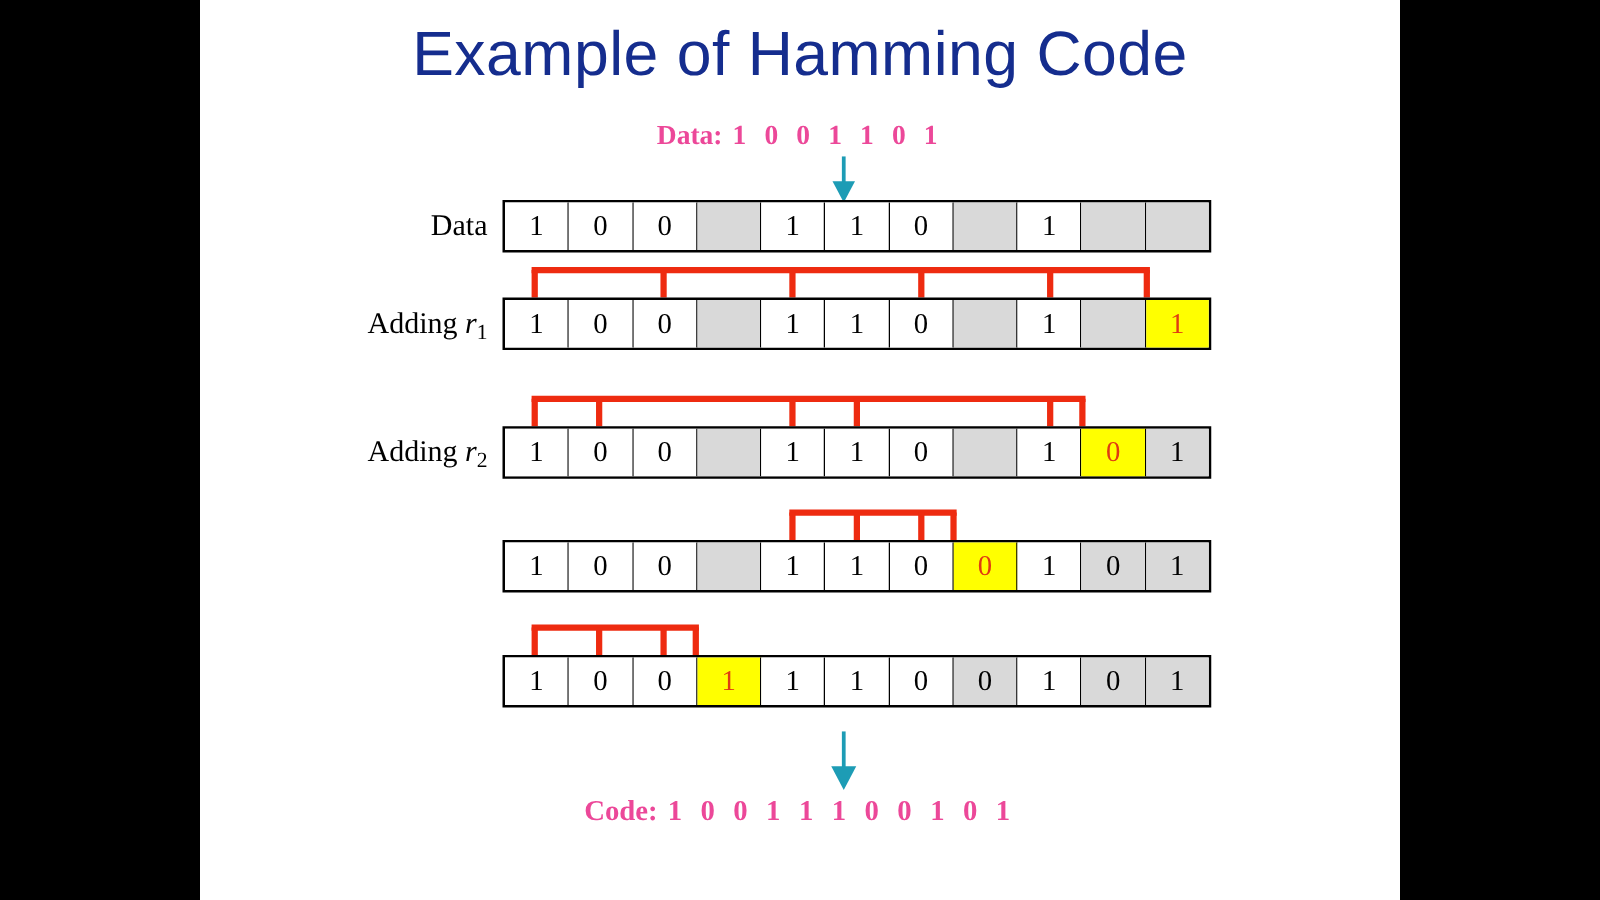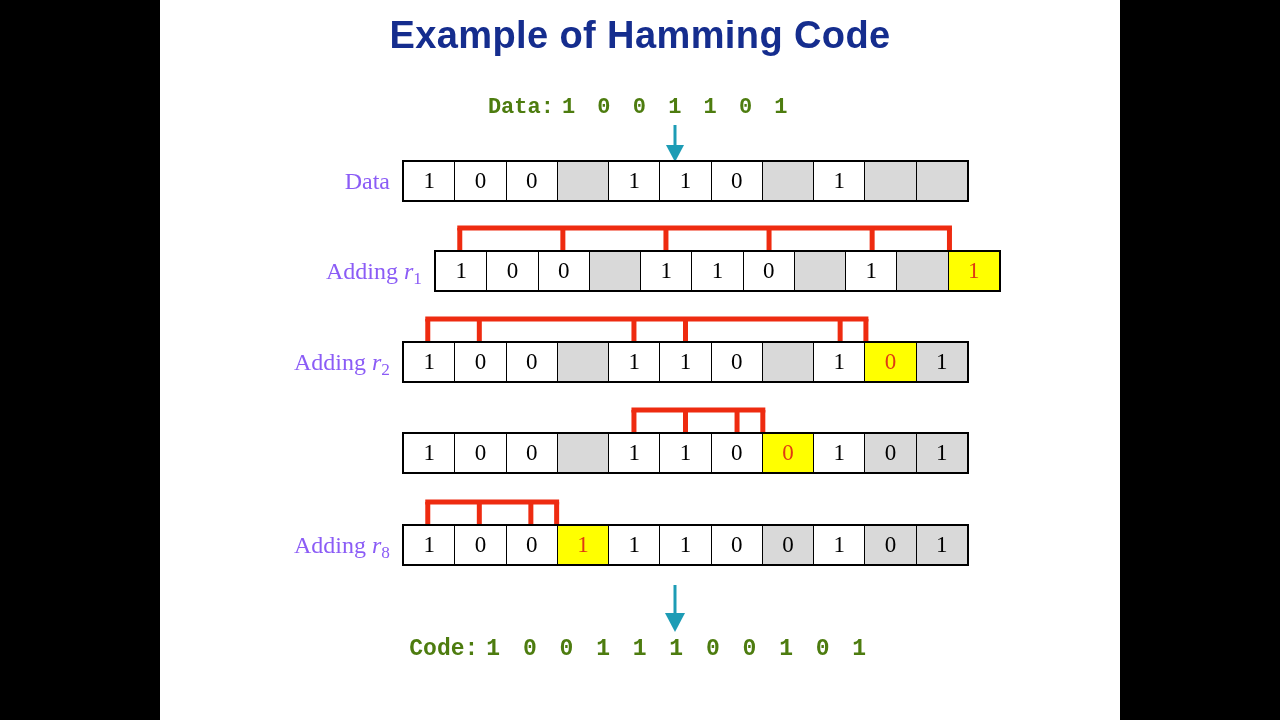--- a/index.html
+++ b/index.html
@@ -40,33 +40,33 @@
   }
 
   
   #title {
     position: absolute;
     left: 0;
     top: 14px;
     width: 960px;
     text-align: center;
     font-family: "Liberation Sans", sans-serif;
-    font-weight: bold;
-    font-size: 38px;
+    font-weight: normal;
+    font-size: 50px;
     letter-spacing: 0.4px;
     color: #152d8e;
     white-space: nowrap;
   }
 
   
   .pinkcaption {
     position: absolute;
-    font-family: Liberation Mono, monospace;
+    font-family: Liberation Serif, serif;
     font-weight: bold;
-    color: #4d7c0f;
+    color: #ec4899;
     white-space: nowrap;
   }
   #data-caption {
     left: 0; top: 95px; width: 960px;
     text-align: center;
     font-size: 22px;
   }
   #code-caption {
     left: 0; top: 636px; width: 960px;
     text-align: center;
@@ -88,21 +88,21 @@
     height: 42px;
   }
   .rowlabel {
     position: absolute;
     right: 718px;           
     top: 0;
     height: 42px;
     line-height: 42px;
     font-family: "Liberation Serif", serif;
     font-size: 24px;
-    color: #8b5cf6;
+    color: #000000;
     white-space: nowrap;
     padding-right: 12px;
   }
   .rowlabel i { font-style: italic; }
   .rowlabel sub {
     font-style: normal;
     font-size: 0.72em;
     vertical-align: -0.28em;
   }
 
@@ -175,21 +175,21 @@
             <div class="cell gray"></div>
             <div class="cell">1</div>
             <div class="cell">1</div>
             <div class="cell">0</div>
             <div class="cell gray"></div>
             <div class="cell">1</div>
             <div class="cell gray"></div>
             <div class="cell gray"></div>
           </div>
         </div>
-        <div class="row" style="top: 250px; margin-left: 32px;">
+        <div class="row" style="top: 238px;">
           <div class="rowlabel">Adding <i>r</i><sub>1</sub></div>
           <div class="bracket" style="top: -25px;"><svg width="567" height="26" viewBox="0 0 567 26">
               <line x1="23.272727272727273" y1="3" x2="517.9545454545455" y2="3" stroke="#ee2b10" stroke-width="5"></line>
               <line x1="25.772727272727273" y1="3" x2="25.772727272727273" y2="26" stroke="#ee2b10" stroke-width="5"></line>
               <line x1="128.86363636363637" y1="3" x2="128.86363636363637" y2="26" stroke="#ee2b10" stroke-width="5"></line>
               <line x1="231.95454545454547" y1="3" x2="231.95454545454547" y2="26" stroke="#ee2b10" stroke-width="5"></line>
               <line x1="335.0454545454545" y1="3" x2="335.0454545454545" y2="26" stroke="#ee2b10" stroke-width="5"></line>
               <line x1="438.1363636363636" y1="3" x2="438.1363636363636" y2="26" stroke="#ee2b10" stroke-width="5"></line>
               <line x1="515.4545454545455" y1="3" x2="515.4545454545455" y2="26" stroke="#ee2b10" stroke-width="5"></line>
             </svg></div>
@@ -248,21 +248,20 @@
             <div class="cell">1</div>
             <div class="cell">1</div>
             <div class="cell">0</div>
             <div class="cell yellow redtext">0</div>
             <div class="cell">1</div>
             <div class="cell gray">0</div>
             <div class="cell gray">1</div>
           </div>
         </div>
         <div class="row" style="top: 524px;">
-          <div class="rowlabel">Adding <i>r</i><sub>8</sub></div>
           <div class="bracket" style="top: -25px;"><svg width="567" height="26" viewBox="0 0 567 26">
               <line x1="23.272727272727273" y1="3" x2="157.13636363636363" y2="3" stroke="#ee2b10" stroke-width="5"></line>
               <line x1="25.772727272727273" y1="3" x2="25.772727272727273" y2="26" stroke="#ee2b10" stroke-width="5"></line>
               <line x1="77.31818181818181" y1="3" x2="77.31818181818181" y2="26" stroke="#ee2b10" stroke-width="5"></line>
               <line x1="128.86363636363637" y1="3" x2="128.86363636363637" y2="26" stroke="#ee2b10" stroke-width="5"></line>
               <line x1="154.63636363636363" y1="3" x2="154.63636363636363" y2="26" stroke="#ee2b10" stroke-width="5"></line>
             </svg></div>
           <div class="cells">
             <div class="cell">1</div>
             <div class="cell">0</div>

